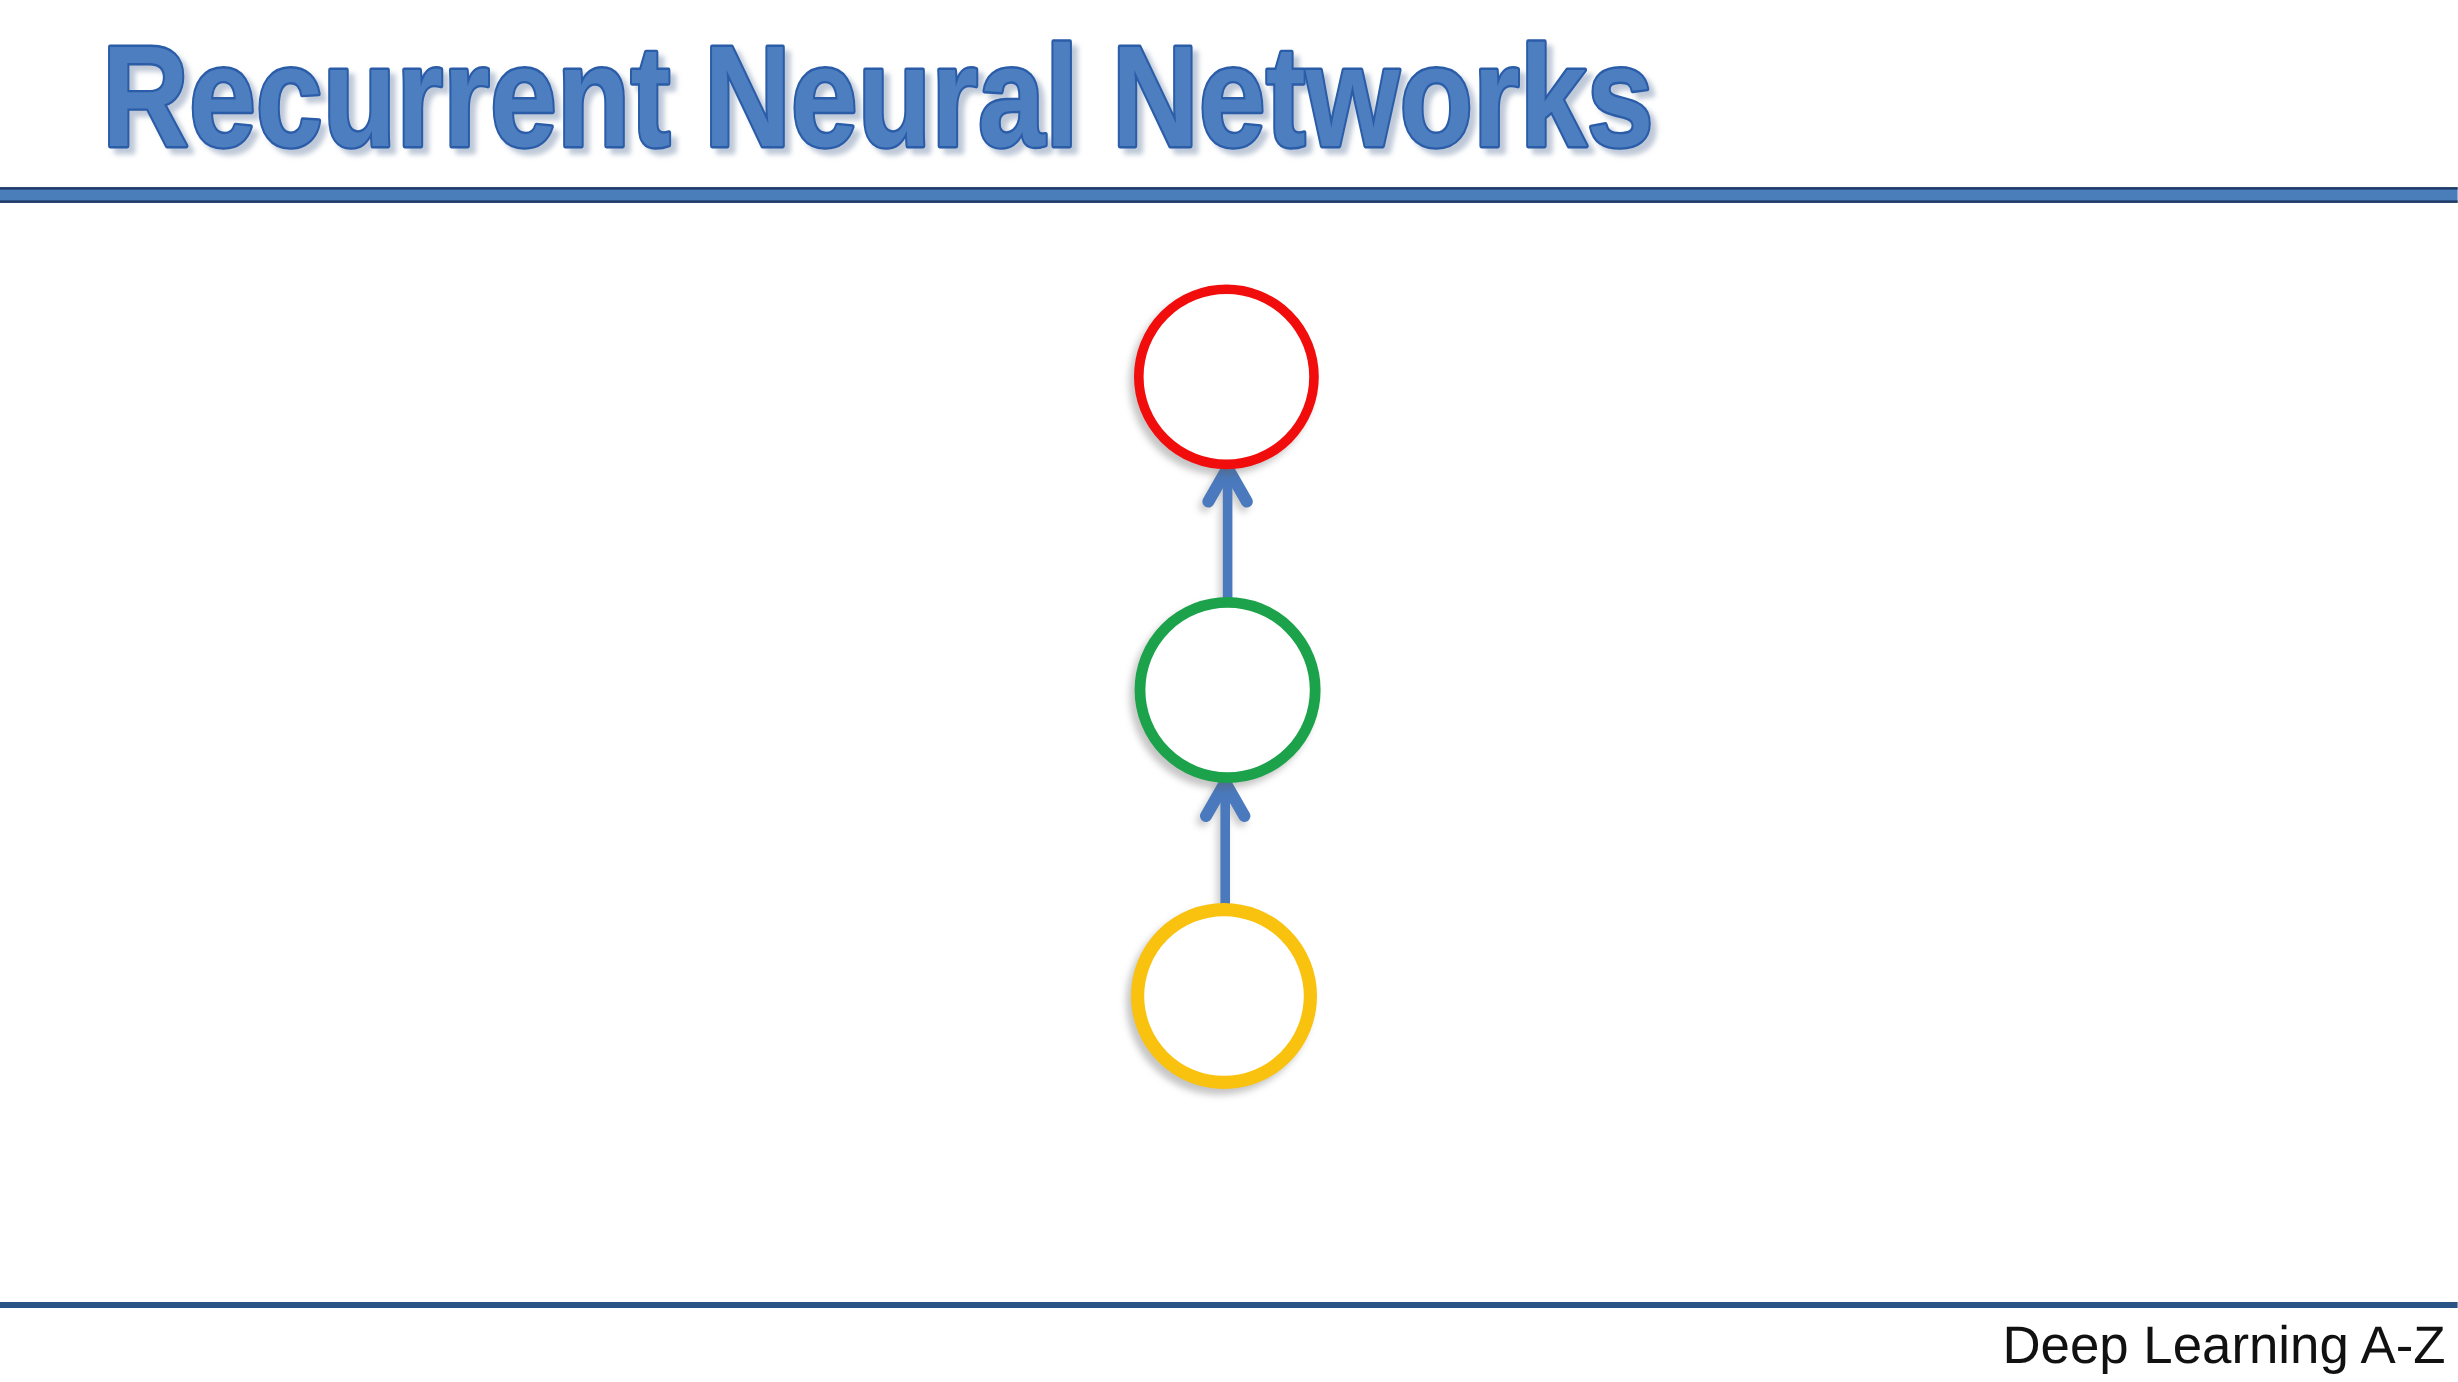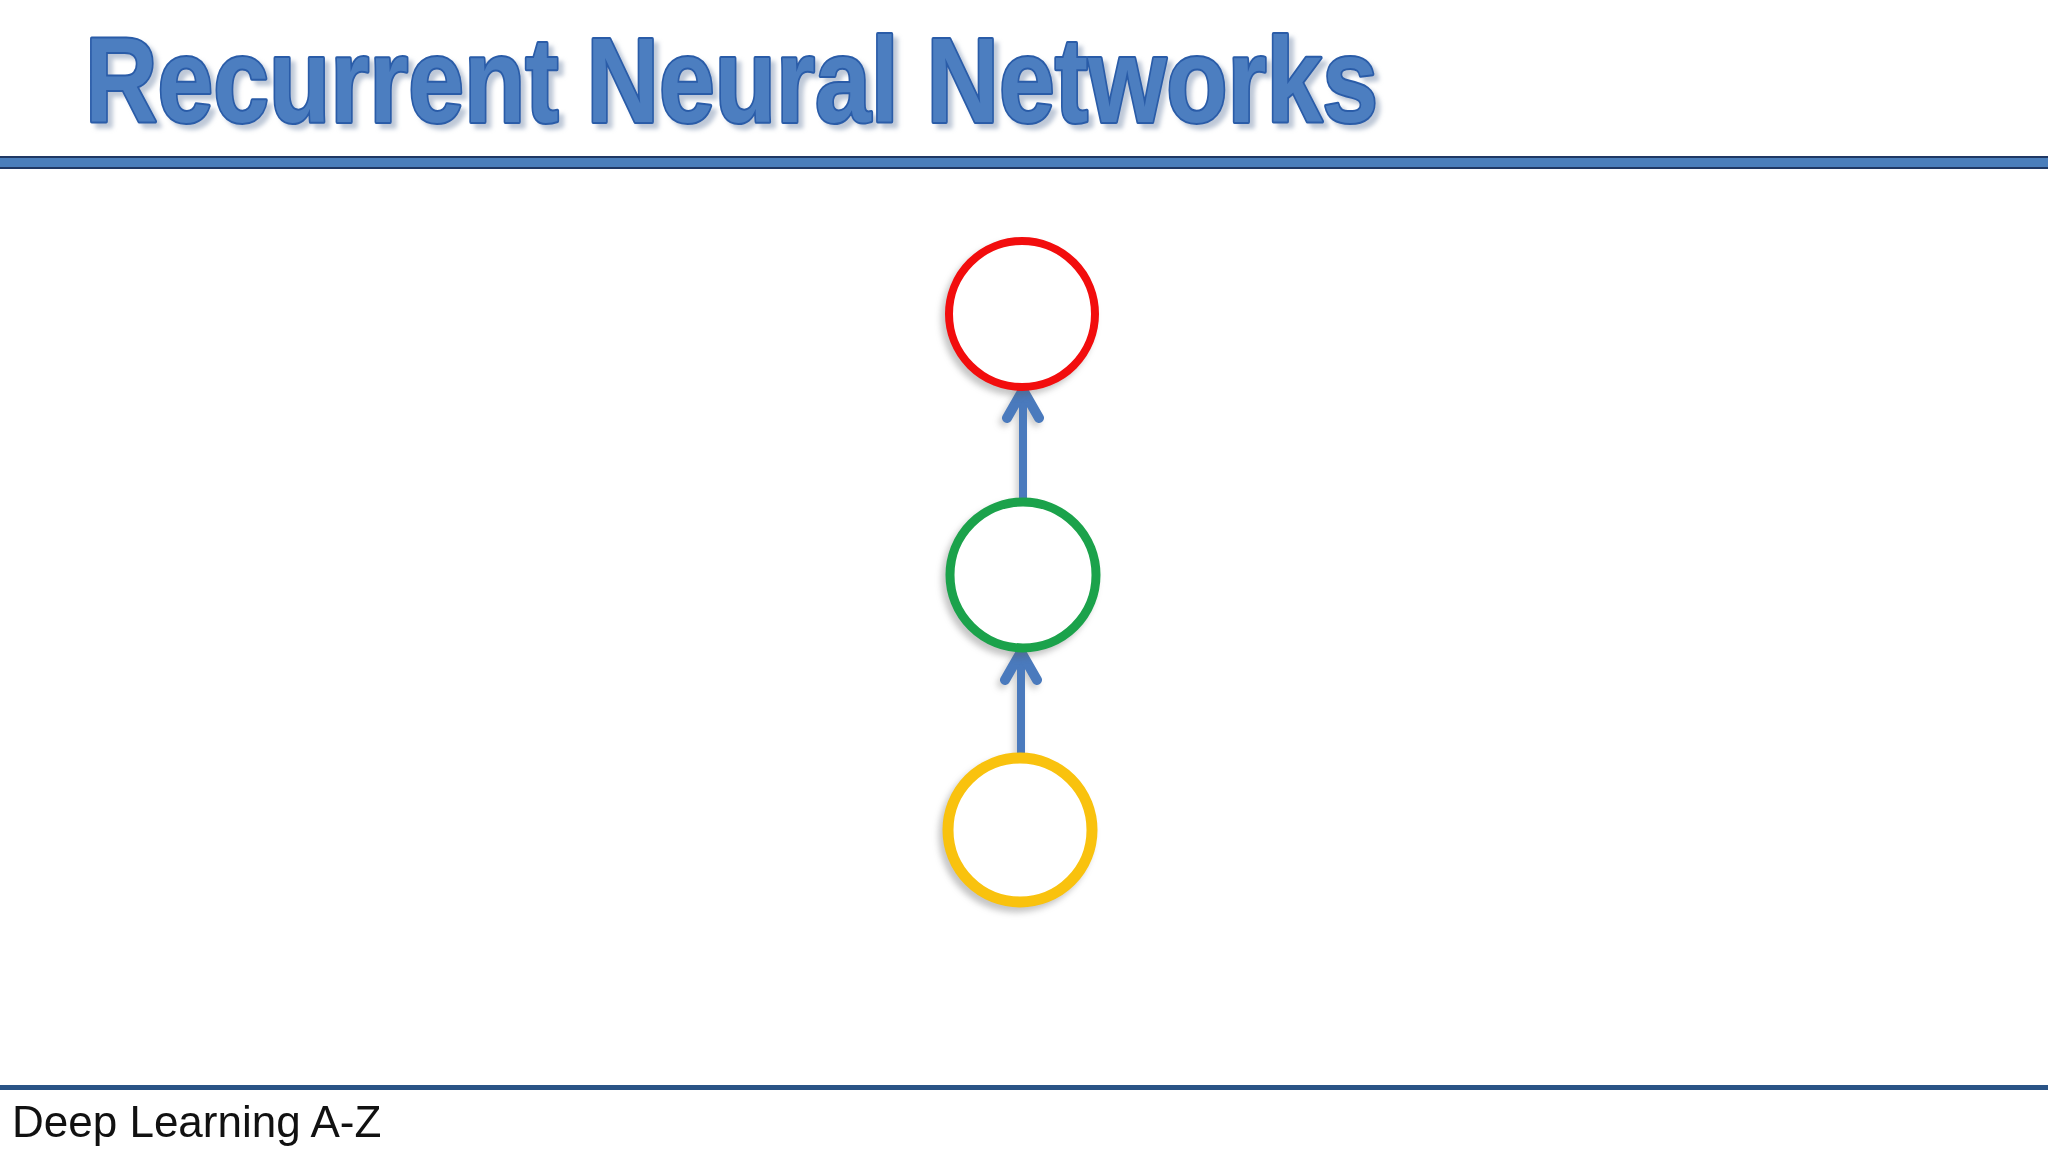--- a/index.html
+++ b/index.html
@@ -33,21 +33,21 @@
 
   
   .diagram { position: absolute; top: 0; left: 0; width: 2048px; height: 1152px; }
   .node  { filter: drop-shadow(-4px 5px 3px rgba(90,90,90,0.35)); }
   .arrow { filter: drop-shadow(-3px 4px 3px rgba(90,90,90,0.30)); }
 
   
   .footer-rule { position: absolute; top: 1085px; left: 0; width: 2048px; height: 5px; background: #2A5486; }
   .footer {
     position: absolute; top: 1096px; left: 0; width: 2048px;
-    display: flex; justify-content: flex-start; box-sizing: border-box;
+    display: flex; justify-content: flex-end; box-sizing: border-box;
     padding: 0 10px 0 12px;
     font-size: 44px; line-height: 52px; color: #111111;
   }
 </style>
 </head>
 <body>
 
 <div class="slide">
 
   <svg class="title-svg">

